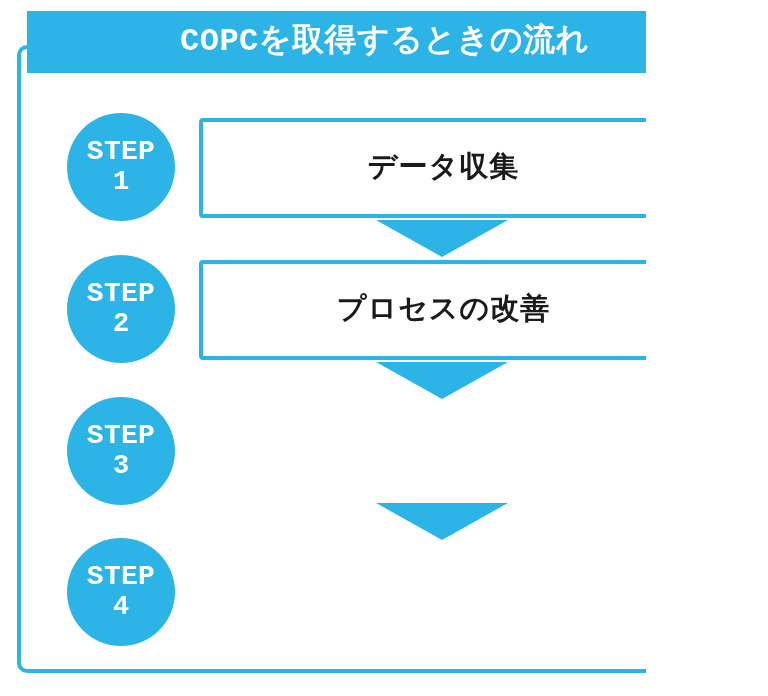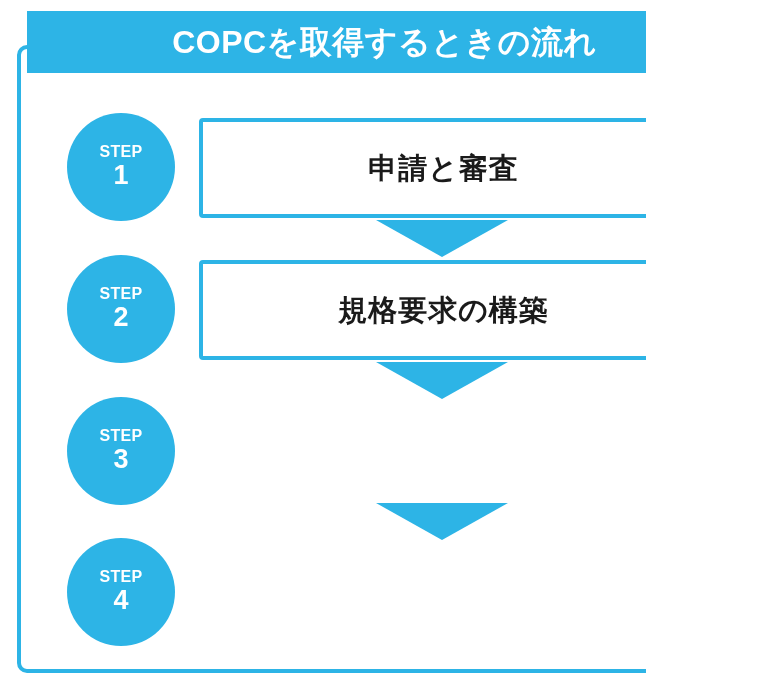--- a/index.html
+++ b/index.html
@@ -11,20 +11,21 @@
   body {
     font-family: "Liberation Sans", "DejaVu Sans", sans-serif;
   }
 
   #canvas {
     position: relative;
     width: 646px;
     height: 696px;
     background: #ffffff;
     overflow: hidden;
+    font-family: Liberation Mono, monospace;
   }
 
   
   .outer-frame {
     position: absolute;
     left: 17px;
     top: 45px;
     width: 729px;
     height: 628px;
     box-sizing: border-box;
@@ -86,21 +87,21 @@
     background: #2db4e6;
     display: flex;
     flex-direction: column;
     align-items: center;
     justify-content: center;
     pointer-events: auto;
     box-sizing: border-box;
   }
   .step-badge-word {
     color: #ffffff;
-    font-size: 16px;
+    font-size: 28px;
     font-weight: bold;
     line-height: 1.02;
     letter-spacing: 0.3px;
   }
   .step-badge-num {
     color: #ffffff;
     font-size: 27px;
     font-weight: bold;
     line-height: 1.05;
     margin-top: 1px;
@@ -156,31 +157,31 @@
   </div>
 
   <div class="steps-area">
 
     <div class="step-row" data-row="0">
       <div class="step-badge">
         <span class="step-badge-word">STEP</span>
         <span class="step-badge-num">1</span>
       </div>
       <div class="step-box">
-        <span class="step-box-label">申請と審査</span>
+        <span class="step-box-label">データ収集</span>
       </div>
     </div>
 
     <div class="step-row" data-row="1">
       <div class="step-badge">
         <span class="step-badge-word">STEP</span>
         <span class="step-badge-num">2</span>
       </div>
       <div class="step-box">
-        <span class="step-box-label">規格要求の構築</span>
+        <span class="step-box-label">プロセスの改善</span>
       </div>
     </div>
 
     <div class="step-row" data-row="2">
       <div class="step-badge">
         <span class="step-badge-word">STEP</span>
         <span class="step-badge-num">3</span>
       </div>
     </div>
 

